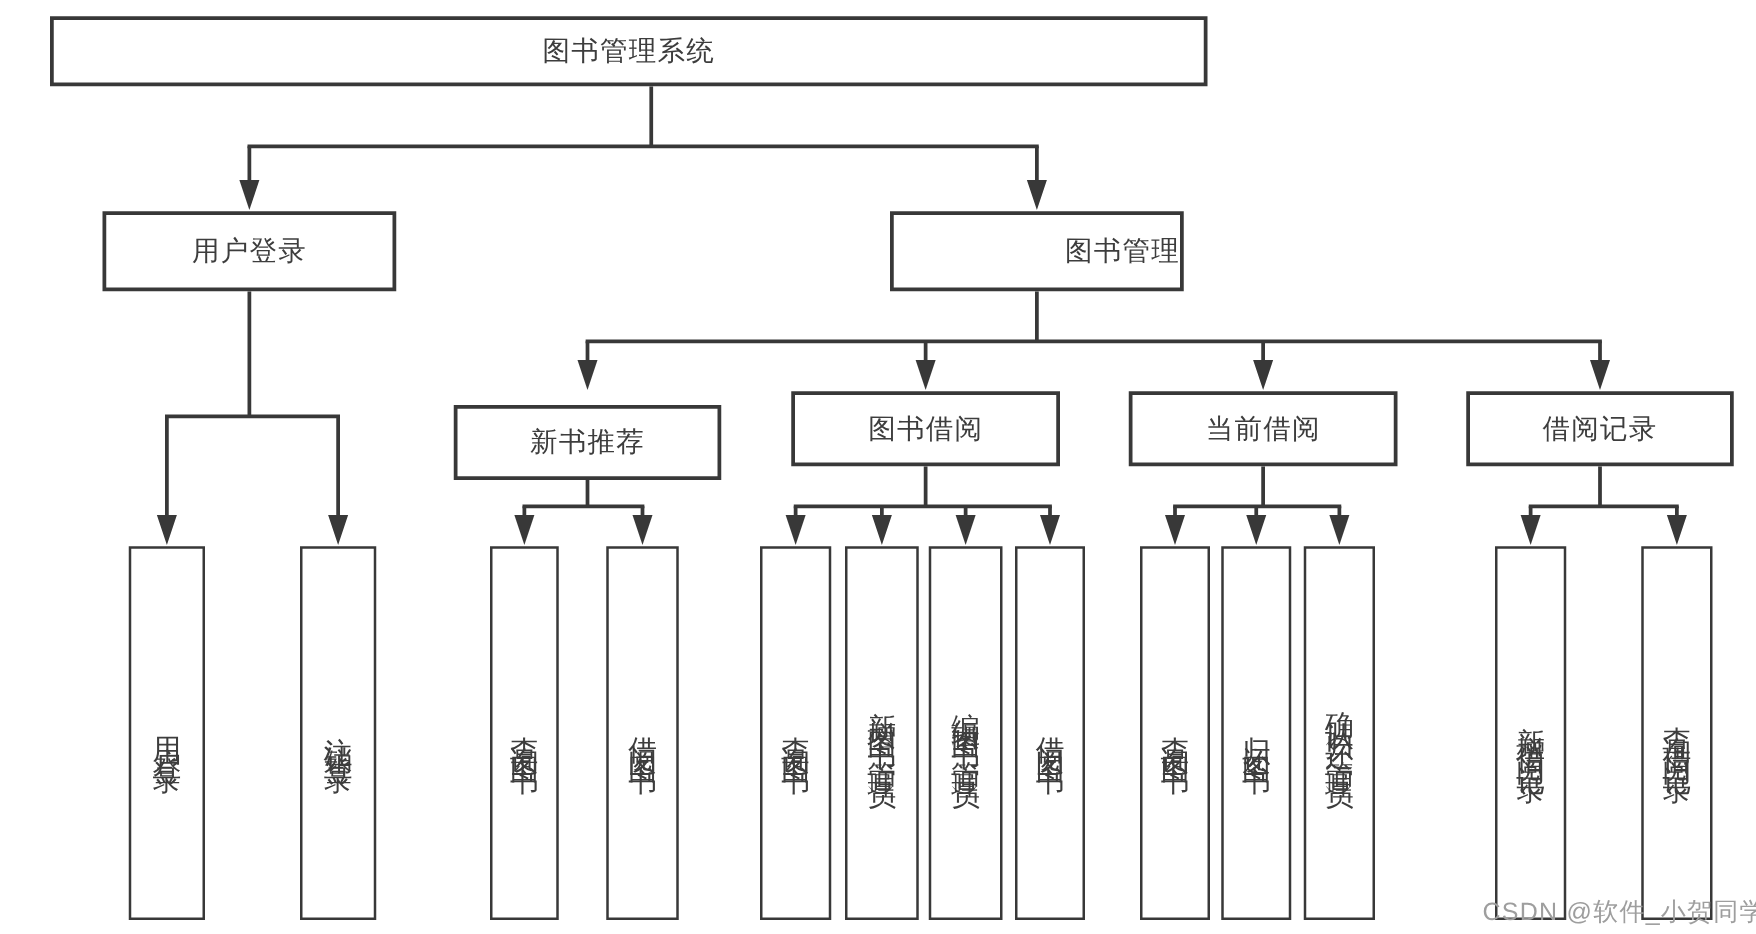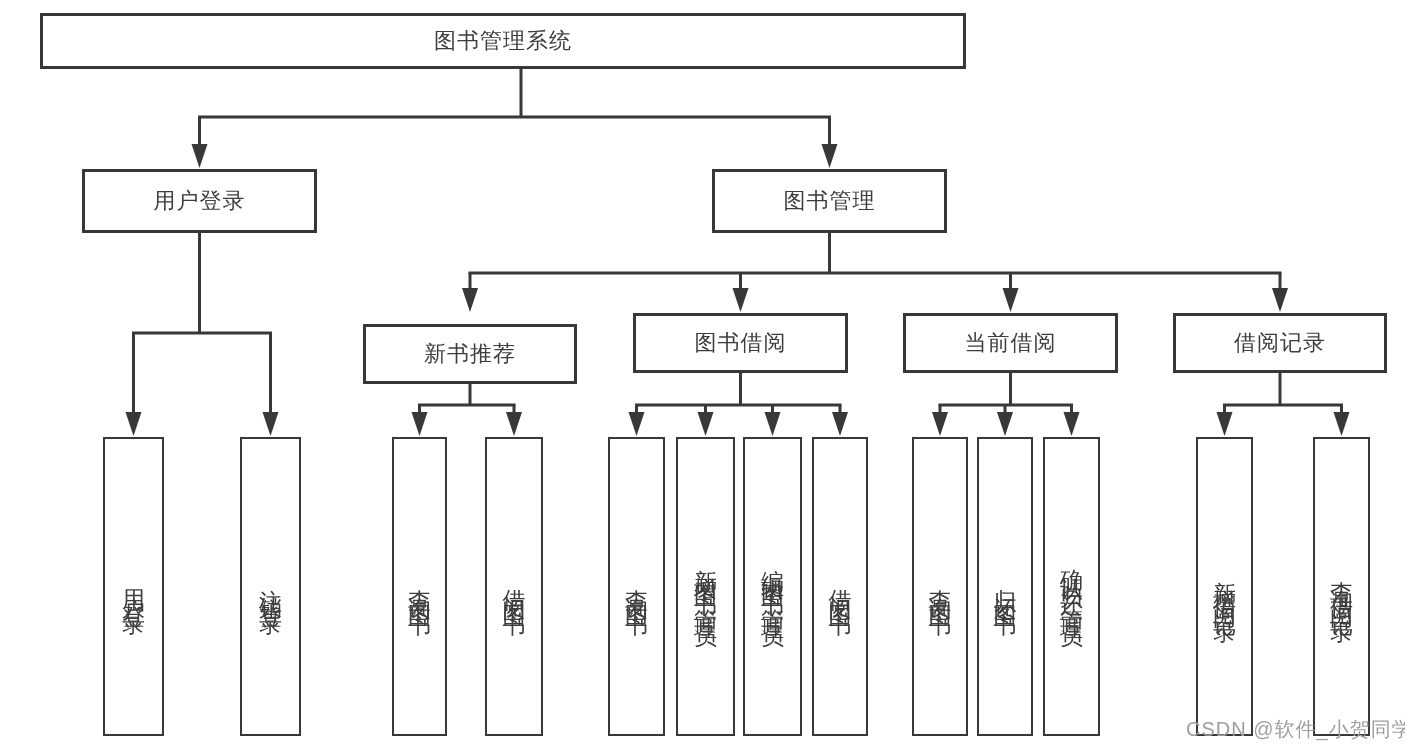--- a/index.html
+++ b/index.html
@@ -36,21 +36,21 @@
   .leaf .vtext {
     writing-mode: vertical-rl;
     text-orientation: mixed;
     letter-spacing: 8px;
     font-size: 23px;
     line-height: 1;
   }
   
   .n-root   { left: 40px;  top: 13px;  width: 926px; height: 56px; }
   .n-l2a    { left: 82px;  top: 169px; width: 235px; height: 64px; }
-  .n-l2b    { left: 712px; top: 169px; width: 235px; height: 64px; }
+  .n-l2b    { left: 712px; top: 169px; width: 235px; height: 64px; justify-content: flex-end; }
   .n-l3a    { left: 363px; top: 324px; width: 214px; height: 60px; }
   .n-l3b    { left: 633px; top: 313px; width: 215px; height: 60px; }
   .n-l3c    { left: 903px; top: 313px; width: 215px; height: 60px; }
   .n-l3d    { left: 1173px;top: 313px; width: 214px; height: 60px; }
   .n-a1 { left: 103px;  top: 437px; width: 61px; height: 299px; }
   .n-a2 { left: 240px;  top: 437px; width: 61px; height: 299px; }
   .n-b1 { left: 392px;  top: 437px; width: 55px; height: 299px; }
   .n-b2 { left: 485px;  top: 437px; width: 58px; height: 299px; }
   .n-c1 { left: 608px;  top: 437px; width: 57px; height: 299px; }
   .n-c2 { left: 676px;  top: 437px; width: 59px; height: 299px; }

